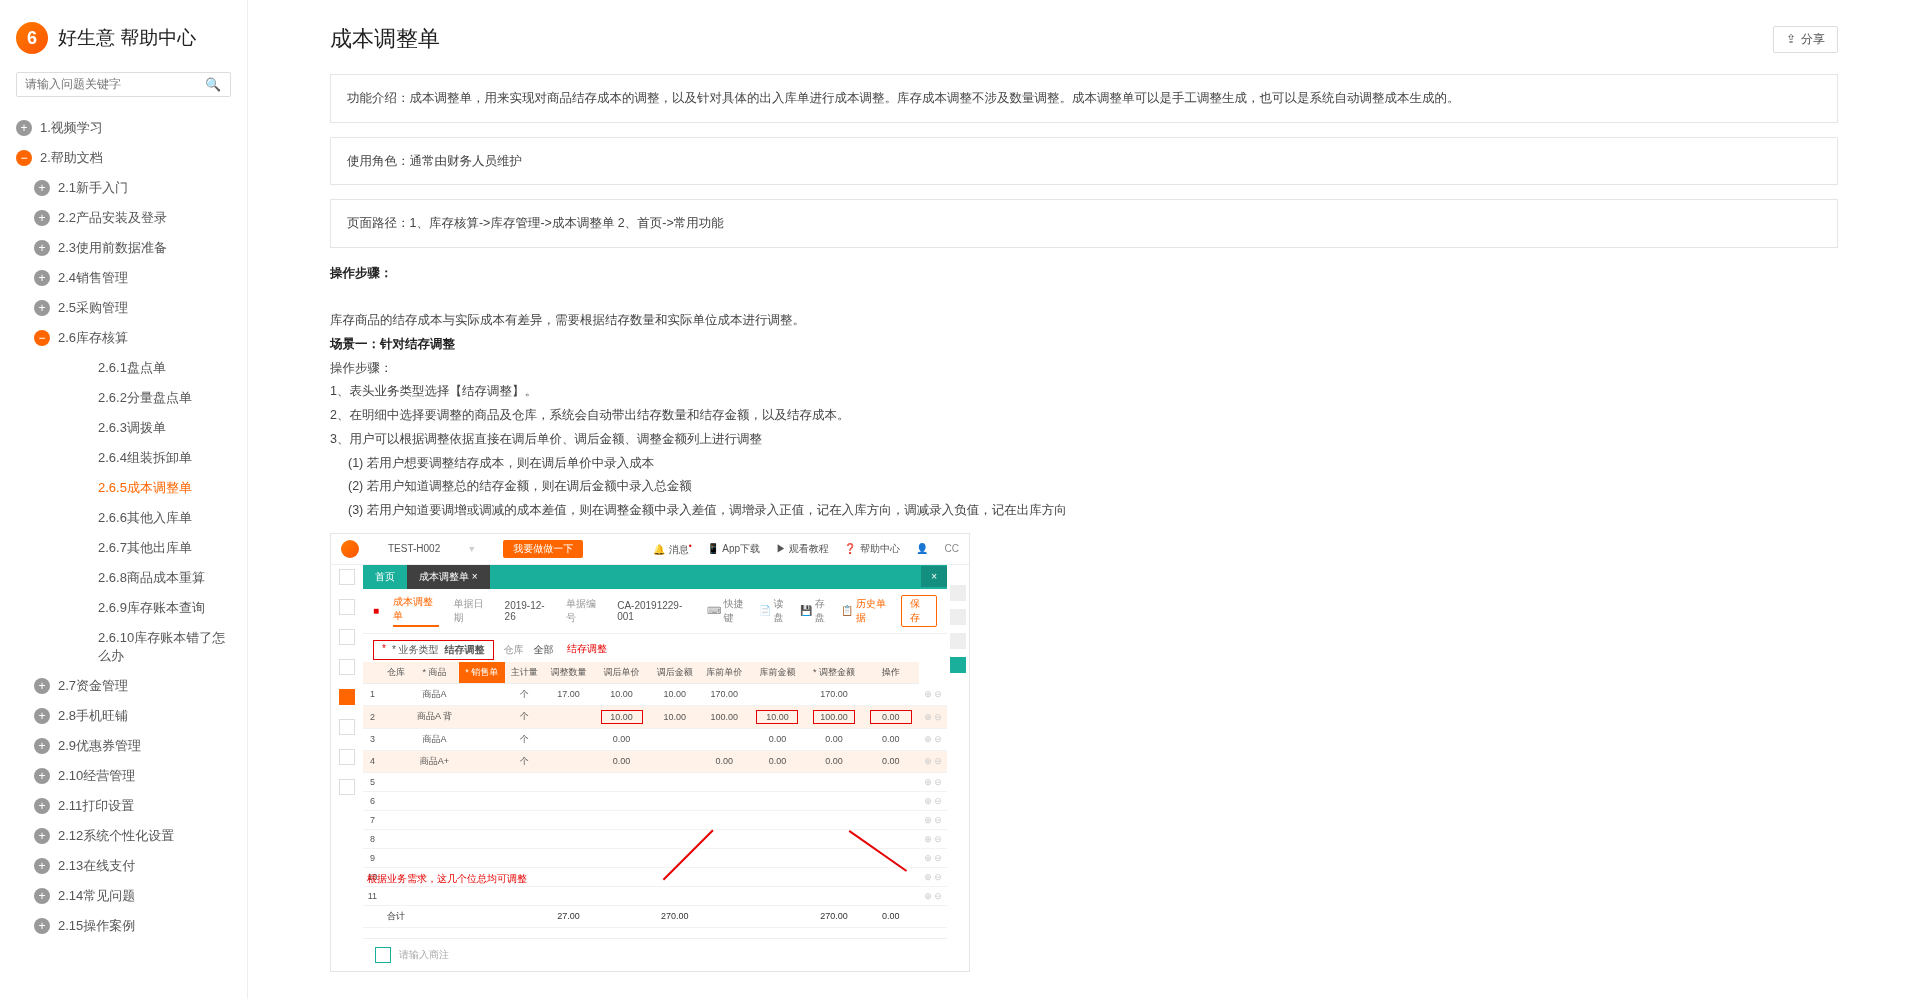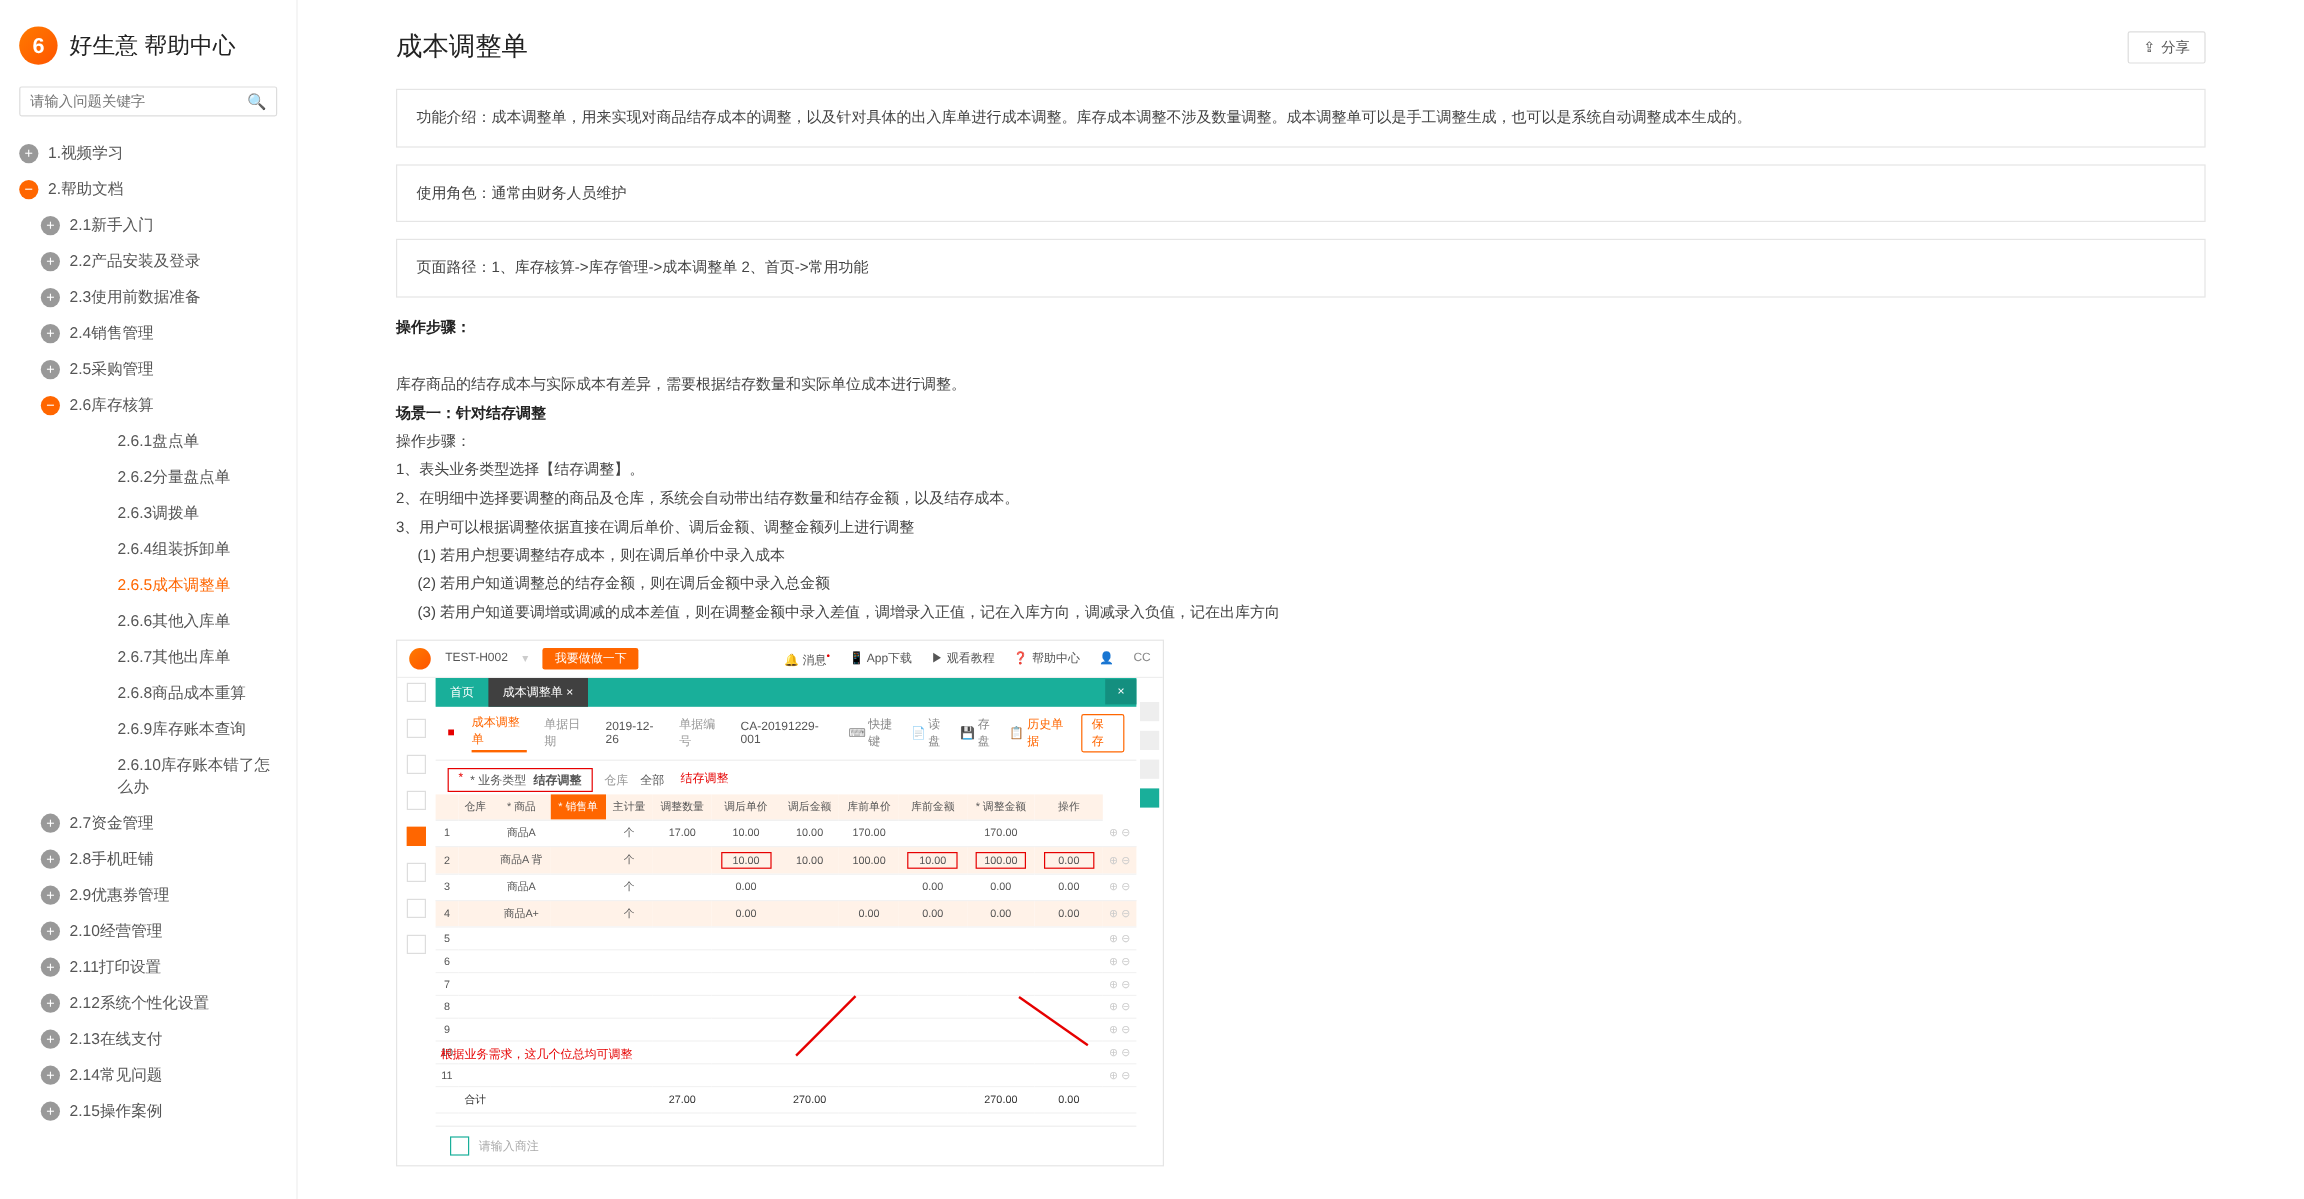--- a/index.html
+++ b/index.html
@@ -23,21 +23,21 @@
 .content{flex:1;padding:24px 82px 24px 82px;overflow:auto;}
 .title-row{display:flex;justify-content:space-between;align-items:center;margin-bottom:20px;}
 .page-title{font-size:22px;font-weight:500;color:#222;}
 .share-btn{border:1px solid #ddd;padding:4px 12px;font-size:12px;color:#555;border-radius:2px;cursor:pointer;display:flex;align-items:center;gap:5px;}
 .card{border:1px solid #e5e5e5;padding:12px 16px;margin-bottom:14px;font-size:12.5px;line-height:1.8;color:#444;}
 .card-label{font-weight:500;}
 .body-text{font-size:12.5px;line-height:1.9;color:#444;}
 .body-text strong{color:#222;}
 .indent{padding-left:18px;}
 .shot{margin:10px 0;border:1px solid #e5e5e5;font-size:10px;color:#555;}
-.shot-top{display:flex;align-items:center;padding:6px 10px;gap:12px;border-bottom:1px solid #eee;}
+.shot-top{display:flex;align-items:center;padding:6px 10px;gap:29px;border-bottom:1px solid #eee;}
 .shot-logo{width:18px;height:18px;border-radius:50%;background:linear-gradient(135deg,#ff7a00,#ff5500);}
 .shot-btn-orange{background:#ff6600;color:#fff;padding:2px 10px;border-radius:2px;}
 .shot-top-right{margin-left:auto;display:flex;gap:16px;align-items:center;color:#888;}
 .shot-top-right .pill{color:#555;}
 .shot-body{display:flex;}
 .shot-leftnav{width:32px;display:flex;flex-direction:column;align-items:center;padding-top:4px;gap:14px;color:#bbb;}
 .shot-leftnav div{width:16px;height:16px;border:1px solid #ddd;}
 .shot-leftnav div.on{background:#ff6600;border-color:#ff6600;}
 .shot-main{flex:1;}
 .shot-tabs{background:#19af9a;color:#fff;display:flex;align-items:center;font-size:10px;}

